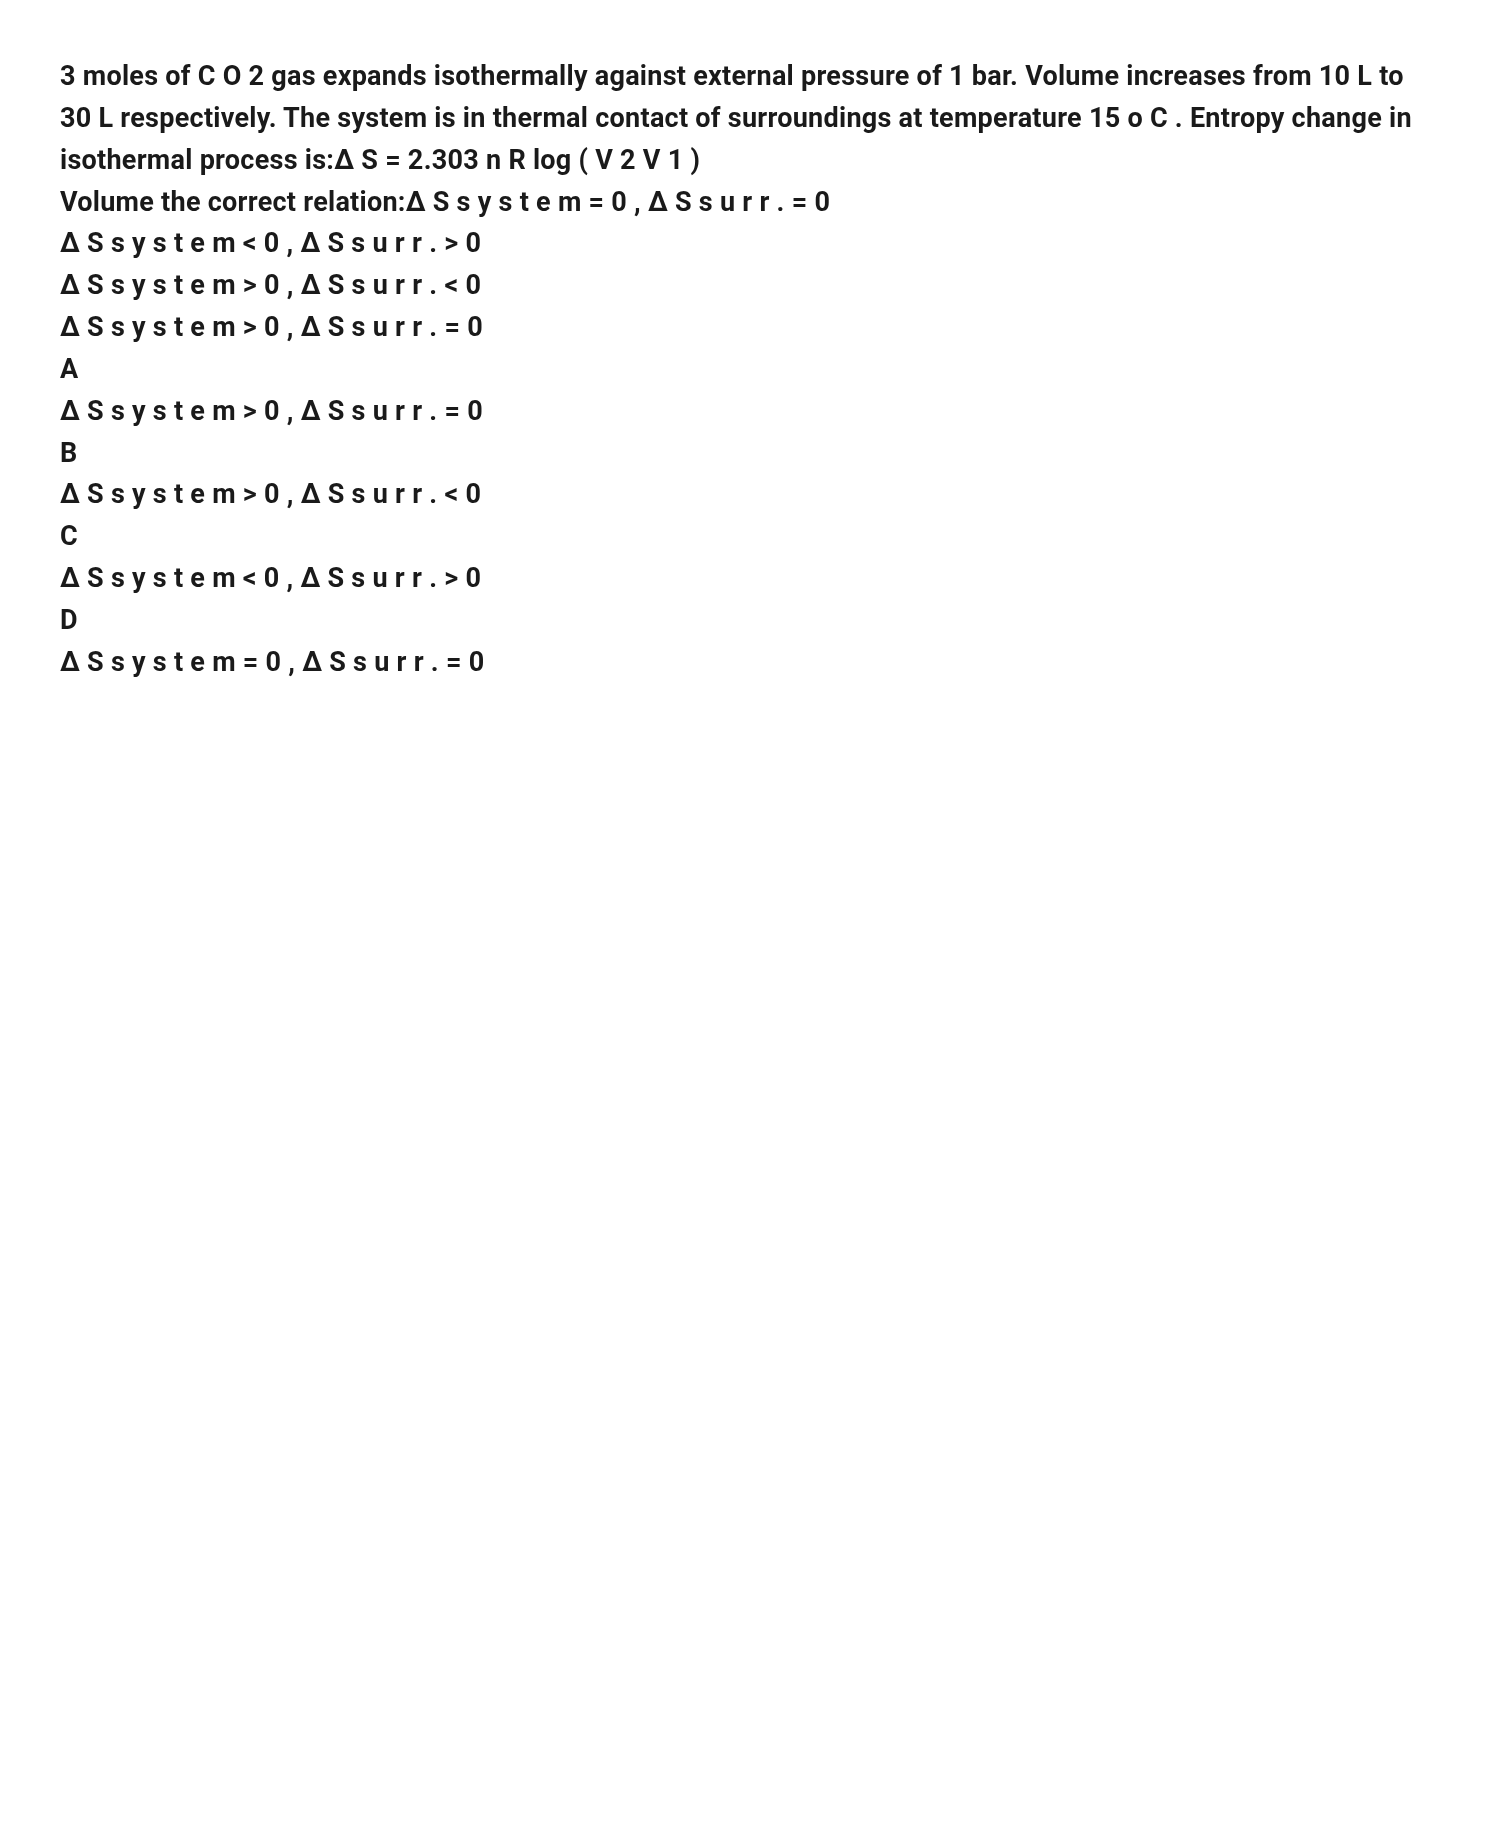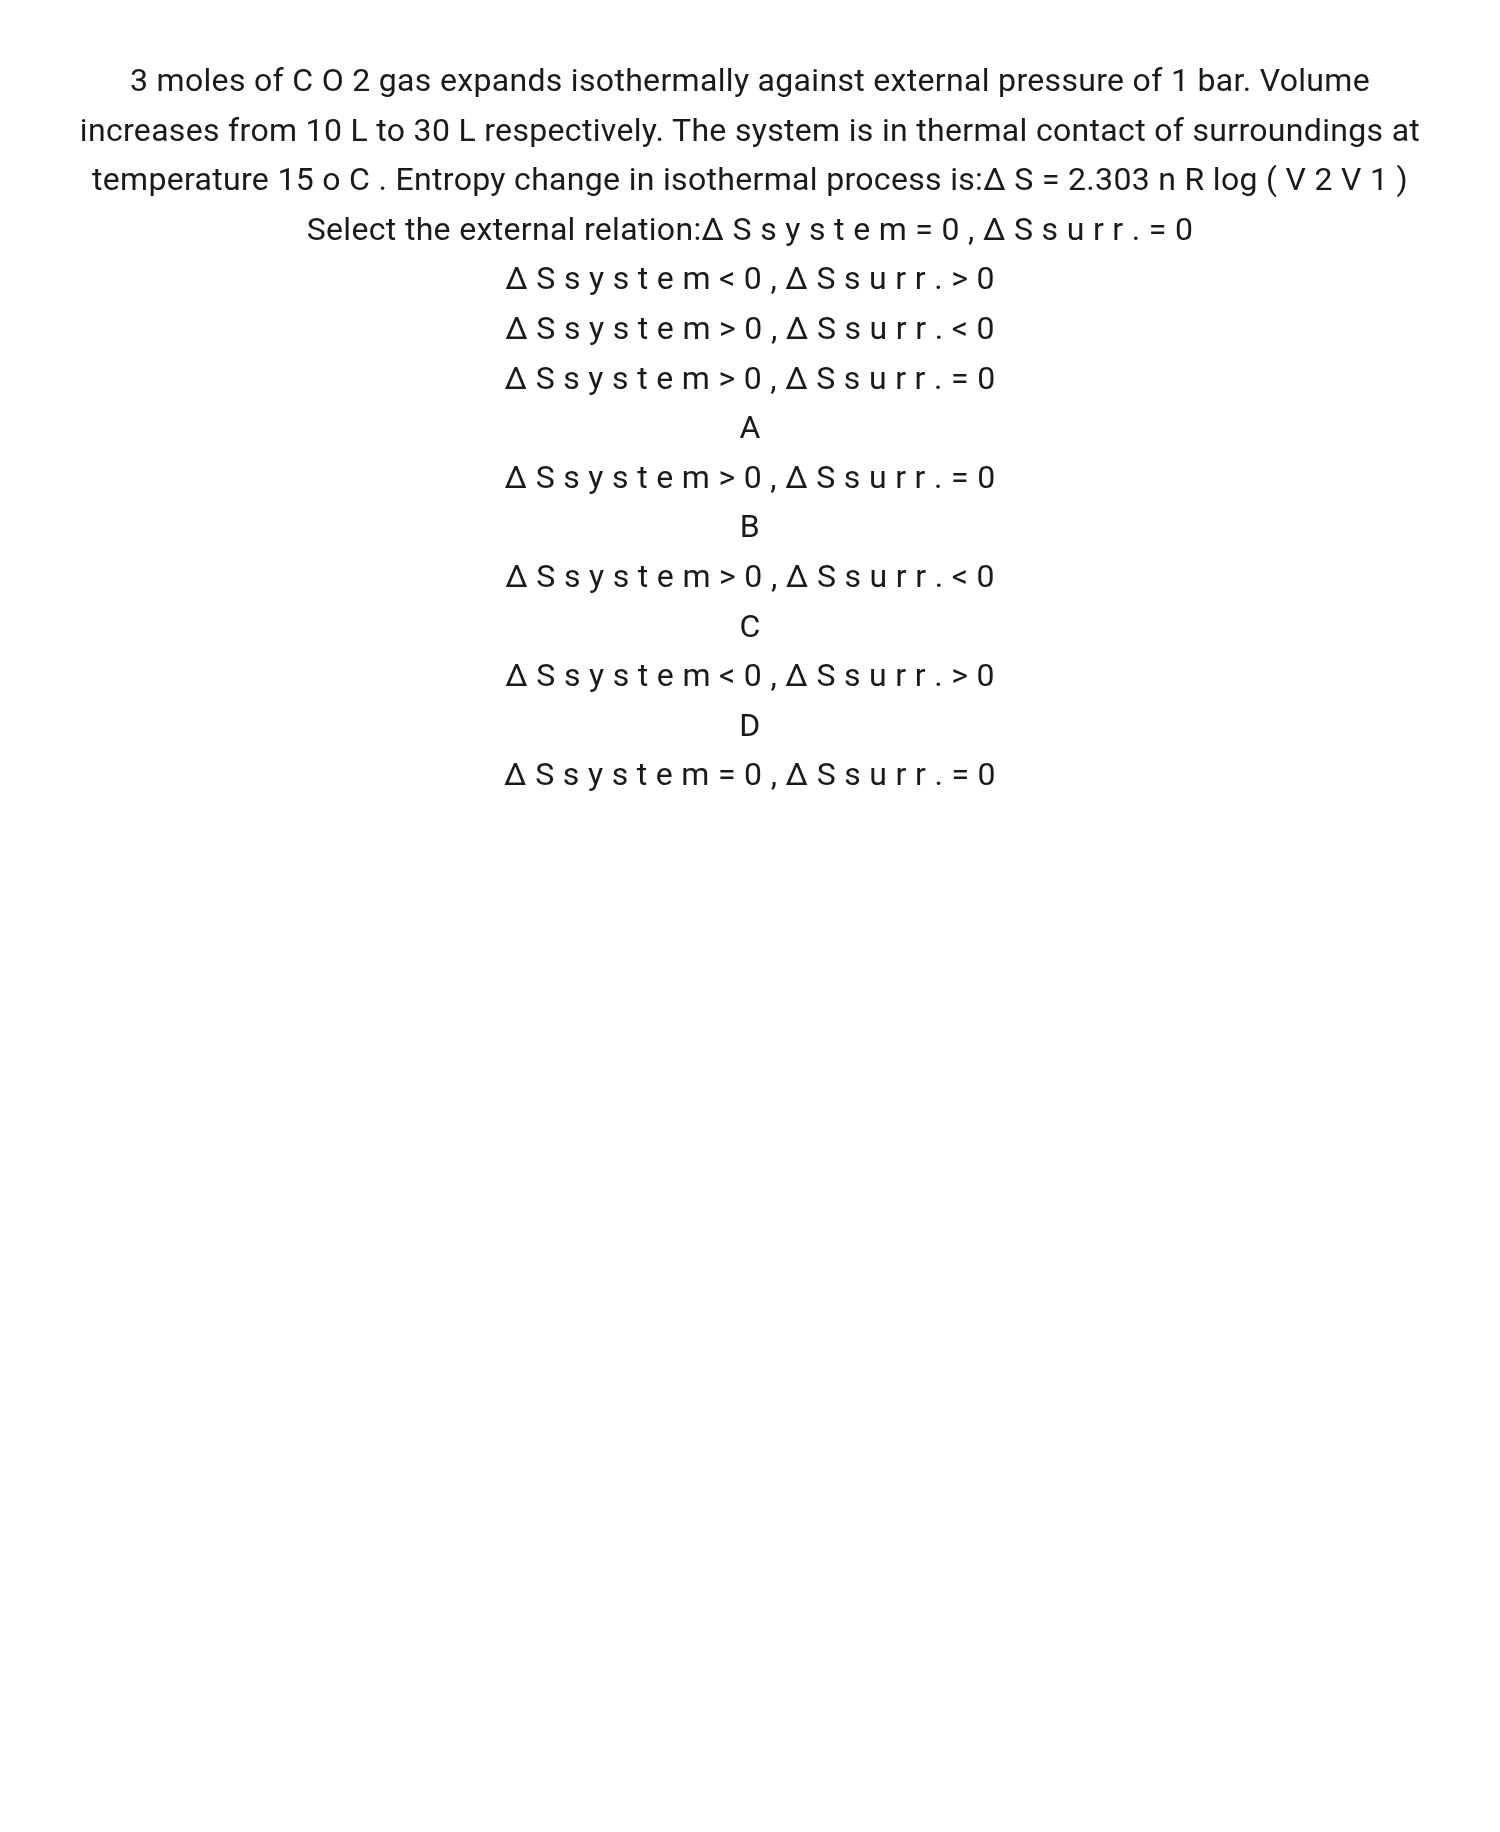--- a/index.html
+++ b/index.html
@@ -9,39 +9,38 @@
     }
     body {
       background: #ffffff;
       font-family: -apple-system, BlinkMacSystemFont, "Segoe UI", Roboto, Helvetica, Arial, sans-serif;
       width: 1500px;
       height: 1832px;
       padding: 56px 60px;
       color: #1a1a1a;
     }
     .content {
-      font-size: 32px;
+      font-size: 27px;
       line-height: 1.55;
-      font-weight: 400;
+      font-weight: 700;
       letter-spacing: 0.01em;
-      text-align: center;
     }
     .block {
       margin-bottom: 0;
     }
   </style>
 </head>
 <body>
 
 <div class="content">
 
   <div class="block">3 moles of C O 2 gas expands isothermally against external pressure of 1 bar. Volume increases from 10 L to 30 L respectively. The system is in thermal contact of surroundings at temperature 15 o C . Entropy change in isothermal process is:Δ S = 2.303 n R log ( V 2 V 1 )</div>
 
   <div class="block">
-    <span>Select the external relation:</span><span>Δ S s y s t e m = 0 , Δ S s u r r . = 0</span>
+    <span>Volume the correct relation:</span><span>Δ S s y s t e m = 0 , Δ S s u r r . = 0</span>
   </div>
 
   <div class="block">Δ S s y s t e m &lt; 0 , Δ S s u r r . &gt; 0</div>
   <div class="block">Δ S s y s t e m &gt; 0 , Δ S s u r r . &lt; 0</div>
   <div class="block">Δ S s y s t e m &gt; 0 , Δ S s u r r . = 0</div>
 
   <div class="block">A</div>
   <div class="block">Δ S s y s t e m &gt; 0 , Δ S s u r r . = 0</div>
 
   <div class="block">B</div>

